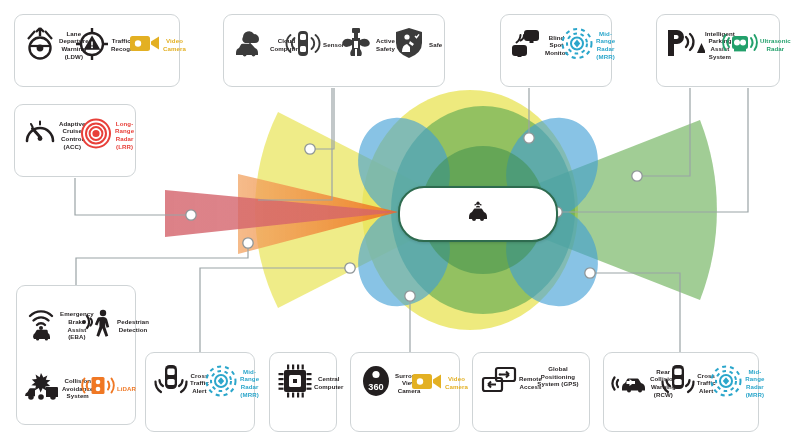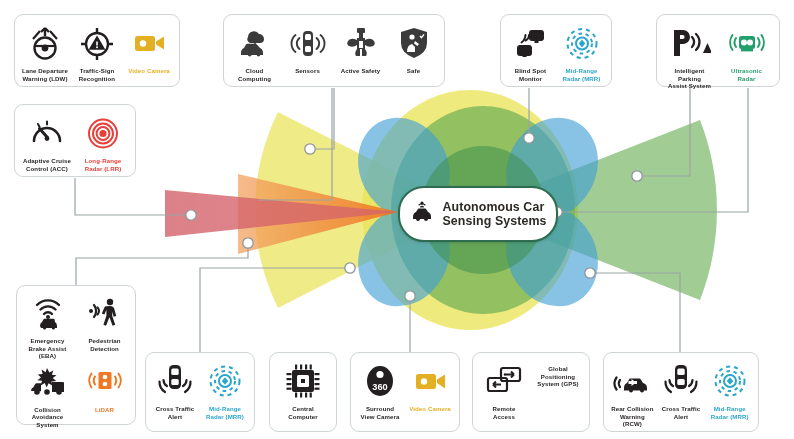--- a/index.html
+++ b/index.html
@@ -14,21 +14,21 @@
   
   #field{position:absolute;left:0;top:0;width:794px;height:439px;z-index:1;}
 
   
   .panel{position:absolute;z-index:4;background:#ffffff;border:1px solid #cfd4d6;
          border-radius:9px;box-sizing:border-box;display:flex;align-items:flex-start;
          justify-content:center;}
   .panel-inner{display:flex;flex-direction:row;align-items:flex-start;
                justify-content:center;gap:0px;width:100%;height:100%;
                padding:8px 4px 6px 4px;box-sizing:border-box;flex-wrap:wrap;}
-  .cell{display:flex;flex-direction:column;align-items:center;justify-content:flex-start;
+  .cell{display:flex;align-items:center;justify-content:flex-start;
         flex:1 1 0;min-width:0;padding:0 2px;box-sizing:border-box;}
   .cell .ico{height:40px;display:flex;align-items:center;justify-content:center;}
   .cell .ico svg{display:block;}
   .cap{margin-top:4px;text-align:center;font-size:6.1px;line-height:7.6px;
        font-weight:bold;letter-spacing:.1px;color:#231f20;white-space:pre-line;}
   .cap.amber{color:#e3b023;}
   .cap.red{color:#e8403a;}
   .cap.cyan{color:#2ba6cb;}
   .cap.green{color:#22a06b;}
   .cap.orange{color:#f07824;}
@@ -132,22 +132,20 @@
     <span class="bico">
       <svg width="26" height="22" viewBox="0 0 26 22">
         <g fill="#231f20">
           <circle cx="13" cy="2.2" r="1.6"></circle>
           <path d="M9.6 4.2 a5 5 0 0 1 6.8 0" stroke="#231f20" stroke-width="1.3" fill="none"></path>
           <path d="M11.3 6.2 a2.6 2.6 0 0 1 3.4 0" stroke="#231f20" stroke-width="1.3" fill="none"></path>
           <path d="M4 16 q0-4 3-5 l1.6-2.6 q.4-.8 1.3-.8h6.2 q.9 0 1.3.8 L19 11 q3 1 3 5 v2 h-3 a2 2 0 0 1-4 0 h-4 a2 2 0 0 1-4 0 H4z"></path>
         </g>
       </svg>
     </span>
-    <span class="btxt">Autonomous Car
-Sensing Systems</span>
   </div>
 
   <div class="panel" style="left:14px;top:14px;width:166px;height:73px;">
     <div class="panel-inner">
       <div class="cell">
         <span class="ico">
           <svg width="38" height="36" viewBox="0 0 38 36">
               <g fill="none" stroke="#231f20" stroke-width="2.2">
             <path d="M19 3 v8 M19 3 l-4 4 M19 3 l4 4" stroke-width="2.4"></path>
             <path d="M7 14 L14 6 M31 14 L24 6"></path>

